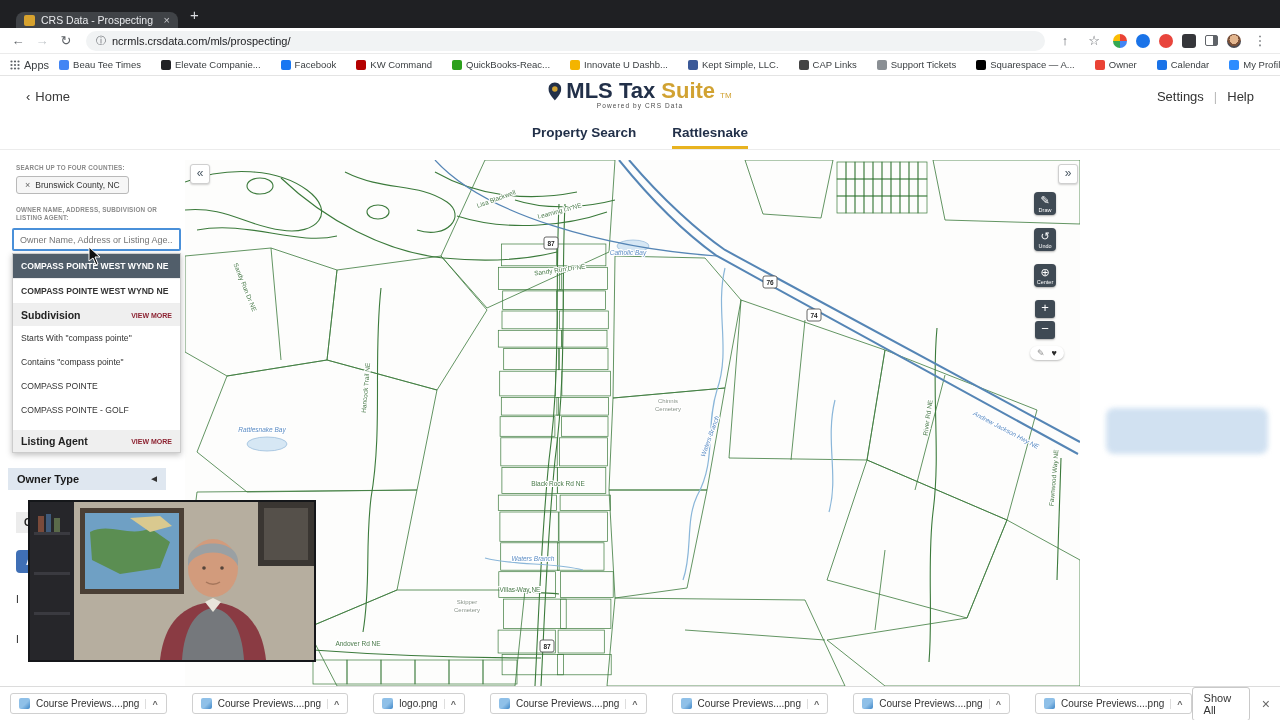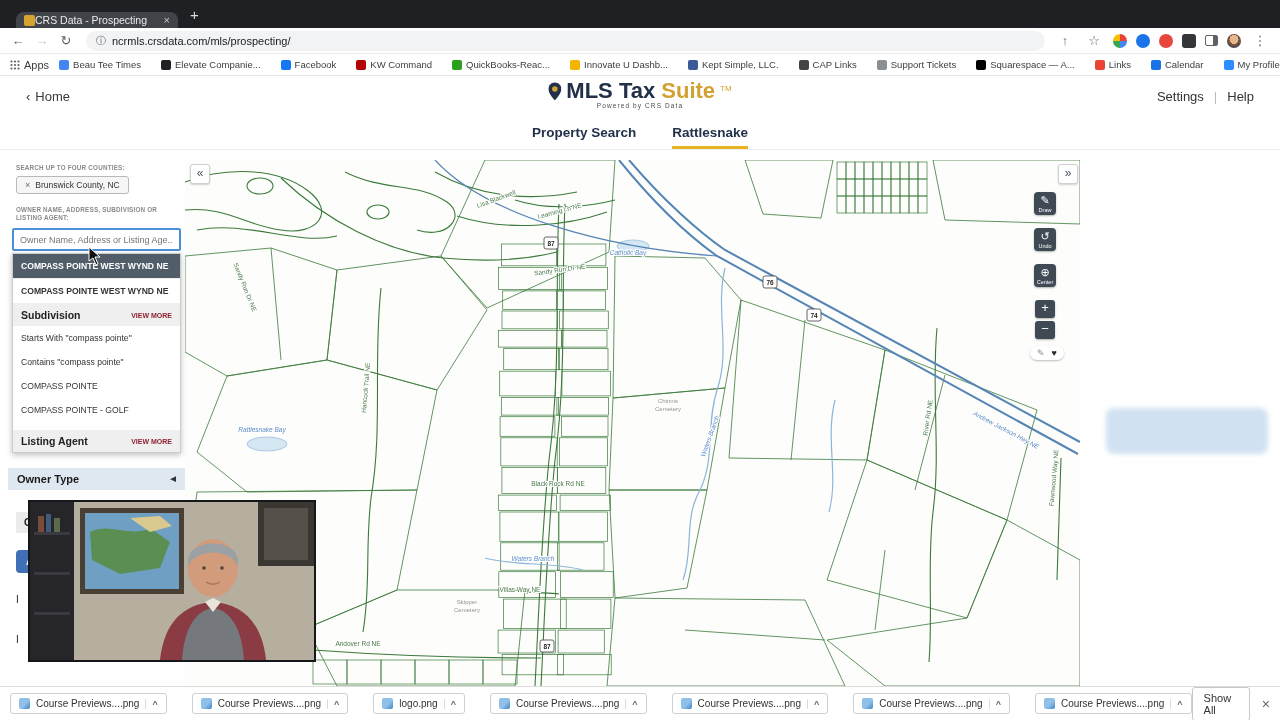--- a/index.html
+++ b/index.html
@@ -1,21 +1,21 @@
 <!DOCTYPE html>
 <html><head>
 <meta charset="utf-8">
 <style>
   *{box-sizing:border-box;margin:0;padding:0}
   html,body{width:1280px;height:720px;overflow:hidden}
   body{font-family:"Liberation Sans",sans-serif;background:#fff;position:relative}
 
   
   .tabstrip{height:28px;background:#1f2023;display:flex;align-items:flex-end;padding-left:16px}
-  .tab{width:162px;height:15px;background:#404347;border-radius:8px 8px 0 0;display:flex;align-items:center;gap:0;padding:8px 8px;color:#e8eaed;font-size:10.5px;white-space:nowrap;overflow:hidden}
+  .tab{width:162px;height:15px;background:#404347;border-radius:8px 8px 0 0;display:flex;align-items:center;gap:6px;padding:8px 8px;color:#e8eaed;font-size:10.5px;white-space:nowrap;overflow:hidden}
   .tab .fav{width:11px;height:11px;border-radius:2px;background:#d7a22e;flex:none}
   .tab .x{margin-left:auto;color:#c7c9cc;font-size:11px}
   .newtab{color:#dadce0;font-size:15px;margin:0 0 5px 12px}
   .toolbar{height:26px;background:#fff;display:flex;align-items:center;padding:0 8px;gap:4px;border-bottom:1px solid #ebebeb}
   .nav-ico{font-size:13px;color:#5f6368;width:20px;text-align:center}
   .nav-ico.disabled{color:#c3c7cb}
   .omnibox{flex:1;height:20px;background:#f1f3f4;border-radius:10px;display:flex;align-items:center;padding:0 10px;gap:6px;margin:0 6px}
   .omnibox .info{font-size:10px;color:#5f6368}
   .omnibox .url{font-size:11px;color:#202124}
   .tb-icons{display:flex;align-items:center;gap:9px;padding-right:2px}
@@ -29,21 +29,21 @@
   .bm-ico{width:10px;height:10px;border-radius:2px;flex:none}
   .apps-wrap{display:flex;align-items:center;gap:4px;font-size:11px;color:#3c4043}
 
   
   .site-header{height:42px;position:relative;background:#fff}
   .home-link{position:absolute;left:26px;top:13px;font-size:13px;color:#3a3a3a;display:flex;gap:5px;align-items:center}
   .logo{position:absolute;left:50%;top:3px;transform:translateX(-50%);text-align:center}
   .logo-row{display:flex;align-items:flex-start;gap:5px;justify-content:center}
   .logo-text{font-family:Liberation Sans, sans-serif;font-weight:bold;font-size:22px;color:#223049;line-height:24px}
   .logo-suite{color:#d1a232}
-  .tm{font-size:8px;color:#d1a232;margin-top:5px}
+  .tm{font-size:8px;color:#d1a232;margin-top:12px}
   .tagline{font-size:6.5px;letter-spacing:1.1px;color:#4d4d4d;margin-top:-1px}
   .header-right{position:absolute;right:26px;top:13px;font-size:13px;color:#333;display:flex;gap:10px}
   .header-right .sep{color:#bbb}
   .nav-tabs{height:32px;display:flex;justify-content:center;gap:36px;border-bottom:1px solid #ececec;background:#fff}
   .nav-tab{font-size:13.5px;font-weight:bold;color:#223049;padding-top:7px;height:100%}
   .nav-tab.active{border-bottom:3px solid #e8b320}
 
   
   .content{position:absolute;top:150px;left:0;right:0;bottom:34px;background:#fff}
   #map-svg{position:absolute;left:185px;top:10px}
@@ -80,21 +80,21 @@
   .chip .rm{color:#666;font-size:9px}
   .search-input{position:absolute;left:4px;top:78px;width:169px;height:23px;border:2px solid #4a90d9;border-radius:2px;font-size:9px;padding:0 6px;color:#333;outline:none;font-family:"Liberation Sans",sans-serif}
   .dropdown{position:absolute;left:4px;top:103px;width:169px;background:#fff;border:1px solid #ccc;box-shadow:0 2px 6px rgba(0,0,0,.25);z-index:5}
   .ac-item{font-size:8.6px;font-weight:bold;color:#333;padding:7px 8px;border-bottom:1px solid #eee}
   .ac-item.selected{background:#515e6a;color:#fff}
   .sec-head{display:flex;justify-content:space-between;align-items:center;background:#efefef;padding:5px 8px;margin-top:0}
   .sec-head.clipped{margin-top:8px}
   .sec-title{font-size:10.5px;font-weight:bold;color:#222}
   .view-more{font-size:7px;font-weight:bold;color:#8c2231}
   .sec-item{font-size:8.6px;color:#333;padding:7px 8px}
-  .owner-bar{position:absolute;left:0;top:318px;width:177px;background:#dfe7f0;padding:5px 9px;display:flex;justify-content:space-between;align-items:center;font-size:11px;font-weight:bold;color:#1a1a1a;z-index:6}
+  .owner-bar{position:absolute;left:0;top:318px;width:158px;background:#dfe7f0;padding:5px 9px;display:flex;justify-content:space-between;align-items:center;font-size:11px;font-weight:bold;color:#1a1a1a;z-index:6}
   .owner-bar .arr{font-size:7px;color:#333}
   .partial-row{position:absolute;left:8px;width:160px;font-size:10px;color:#222;z-index:4}
   .pr-bar{background:#ececec;padding:5px 8px;font-weight:bold}
   .pr-pill{background:#3f6fb5;color:#fff;border-radius:4px;padding:6px 10px;font-weight:bold}
 
   .cursor{position:absolute;left:88px;top:96px;z-index:60}
 
   
   .video{position:absolute;left:28px;top:350px;width:288px;height:162px;border:2px solid #15171a;background:#b6ae9f;z-index:20}
 
@@ -204,21 +204,21 @@
         <span>Support Tickets</span>
       </span>
 
       <span class="bm">
         <i class="bm-ico" style="background: rgb(0, 0, 0);"></i>
         <span>Squarespace — A...</span>
       </span>
 
       <span class="bm">
         <i class="bm-ico" style="background: rgb(234, 67, 53);"></i>
-        <span>Links</span>
+        <span>Owner</span>
       </span>
 
       <span class="bm">
         <i class="bm-ico" style="background: rgb(26, 115, 232);"></i>
         <span>Calendar</span>
       </span>
 
       <span class="bm">
         <i class="bm-ico" style="background: rgb(45, 140, 255);"></i>
         <span>My Profile - Zoom</span>

